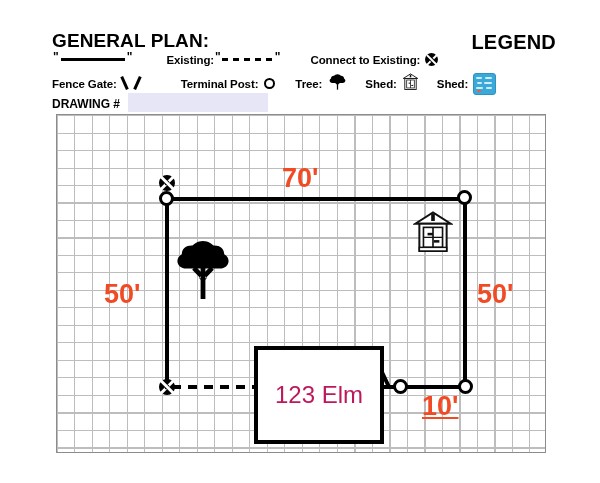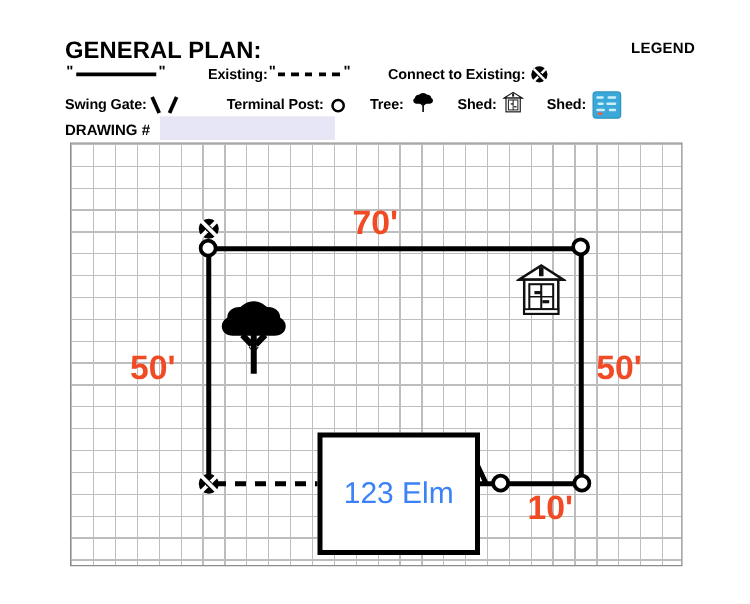--- a/index.html
+++ b/index.html
@@ -10,21 +10,21 @@
     color:#000;
     overflow:hidden;
   }
   .page{position:relative;width:600px;height:347px;}
   .title{
     position:absolute;left:52px;top:30px;
     font-size:19px;font-weight:bold;letter-spacing:0.1px;
   }
   .legend-title{
     position:absolute;right:44px;top:31px;
-    font-size:12px;font-weight:bold;letter-spacing:0.2px;
+    font-size:20px;font-weight:bold;letter-spacing:0.2px;
   }
 
   .lg-row{position:absolute;display:flex;align-items:center;}
   .lg-row1{left:52px;top:53px;}
   .lg-row2{left:52px;top:72px;}
   .lg-item{display:flex;align-items:center;white-space:nowrap;}
   .lg-lbl{font-size:11.5px;font-weight:bold;letter-spacing:-0.1px;}
   .lg-gap-a{width:34px;}
   .lg-gap-b{width:30px;}
   .lg-gap-c{width:22px;}
@@ -112,21 +112,21 @@
   .conn::before,.conn::after{content:"";position:absolute;left:50%;top:50%;width:2.6px;height:18px;background:#fff;}
   .conn::before{transform:translate(-50%,-50%) rotate(45deg);}
   .conn::after{transform:translate(-50%,-50%) rotate(-45deg);}
   .conn span{position:absolute;left:50%;top:50%;width:5px;height:5px;border-radius:50%;background:#000;
     transform:translate(-50%,-50%);}
 
   .dim{position:absolute;color:#f04b24;font-size:27px;font-weight:bold;line-height:1;}
 
   .house{position:absolute;background:#fff;border:4px solid #000;box-sizing:border-box;
     display:flex;align-items:center;justify-content:center;z-index:7;}
-  .house span{font-size:24px;color:#3b82f6;}
+  .house span{font-size:24px;color:#be185d;}
 
   .treeObj{position:absolute;z-index:4;}
   .shedObj{position:absolute;z-index:4;}
 
   .gate-arc{position:absolute;z-index:6;}
 </style>
 </head>
 <body>
 
 <div class="page">
@@ -161,21 +161,21 @@
       <span class="lg-lbl">Connect to Existing:</span>
       <span class="xcirc">
           <span class="dotc"></span>
         </span>
     </div>
   </div>
 
   <div class="lg-row lg-row2">
 
     <div class="lg-item">
-      <span class="lg-lbl">Swing Gate:</span>
+      <span class="lg-lbl">Fence Gate:</span>
       <span class="swing"></span>
     </div>
 
     <div class="lg-gap-c"></div>
 
 
     <div class="lg-gap-d"></div>
 
     <div class="lg-item">
       <span class="lg-lbl">Terminal Post:</span>
@@ -258,21 +258,21 @@
       <div class="conn" style="left:82px;top:60px;">
           <span></span>
         </div>
       <div class="conn" style="left:82px;top:264px;">
           <span></span>
         </div>
 
       <div class="dim" style="left:205px;top:50px;">70'</div>
       <div class="dim" style="left:27px;top:166px;">50'</div>
       <div class="dim" style="left:400px;top:166px;">50'</div>
-      <div class="dim" style="left:345px;top:278px;">10'</div>
+      <div class="dim" style="left:345px;top:278px;text-decoration:underline;">10'</div>
 
       <div class="treeObj" style="left:98px;top:124px;">
         <svg width="56" height="62" viewBox="0 0 56 62" aria-hidden="true">
           <path fill="#000" d="M28 2c-5.6 0-8.8 3.2-10.6 4.6C11.6 6.2 6.8 9.6 6.8 15.2 4.2 16.6 2.4 19 2.4 22c0 4.4 3.8 7.6 8.8 7.6h33.6c5 0 8.8-3.2 8.8-7.6 0-3-1.8-5.4-4.4-6.8 0-5.6-4.8-9-10.6-8.6C36.8 5.2 33.6 2 28 2z"></path>
           <path fill="#000" d="M25.6 29h4.8v31h-4.8z"></path>
           <path fill="#000" d="M28.6 42.5L17.2 30.8l3.3-3.6 11.4 11.7zM27.4 42.5l11.4-11.7-3.3-3.6-11.4 11.7z"></path>
         </svg>
       </div>
 
       <div class="shedObj" style="left:336px;top:92px;">

